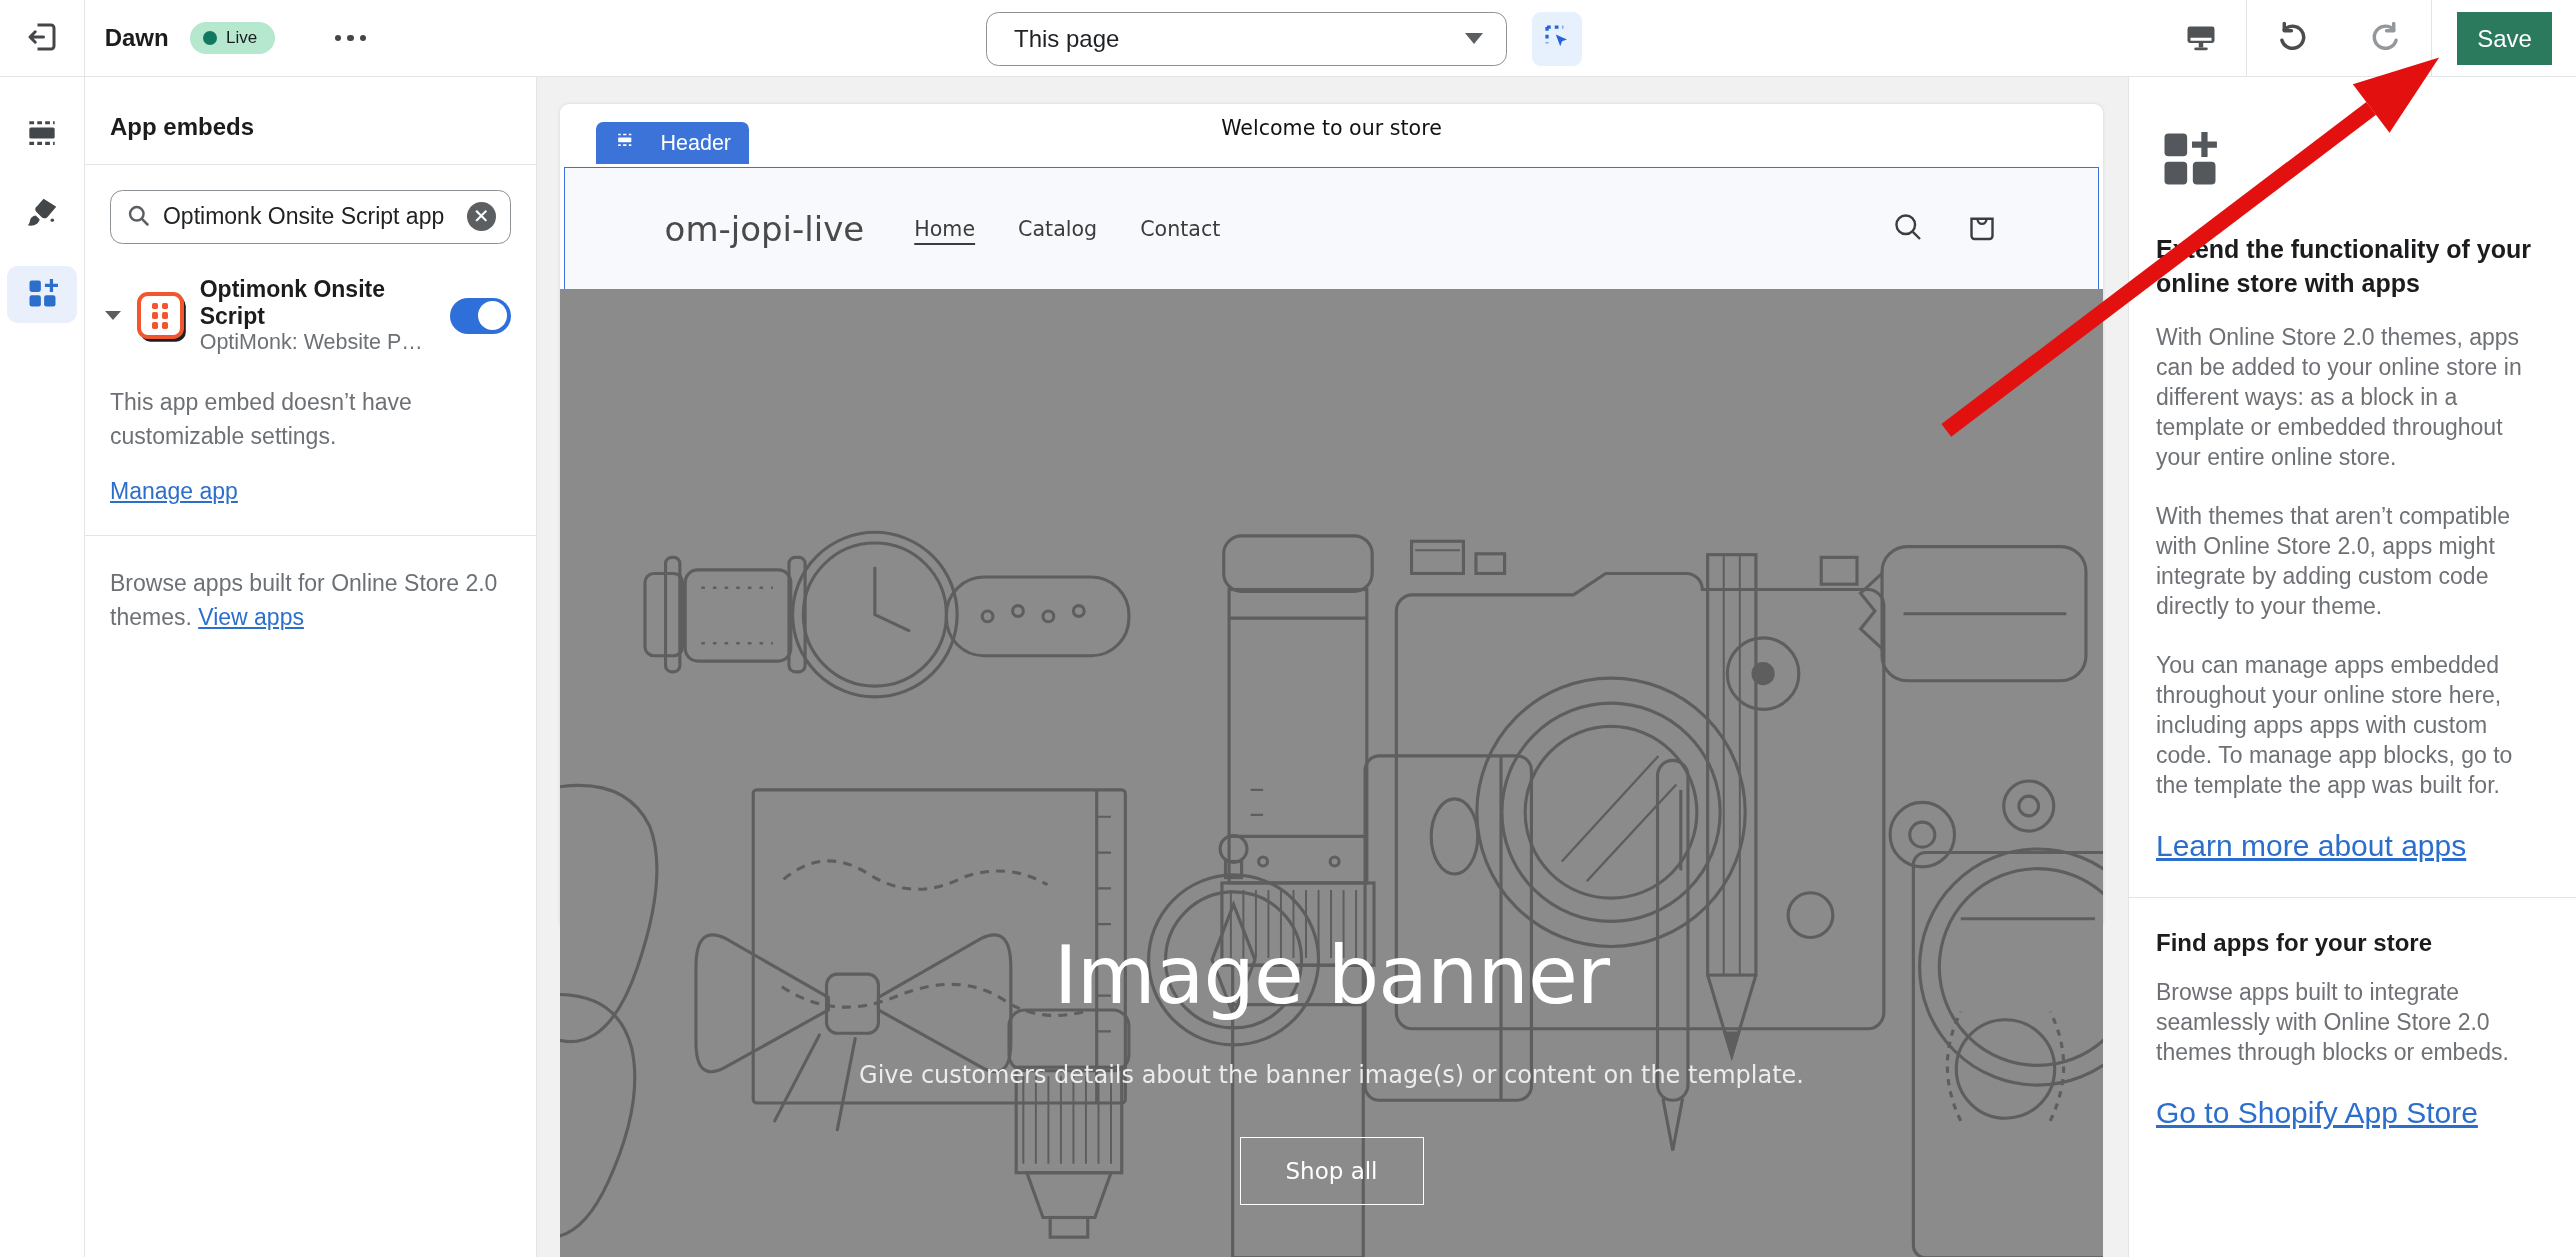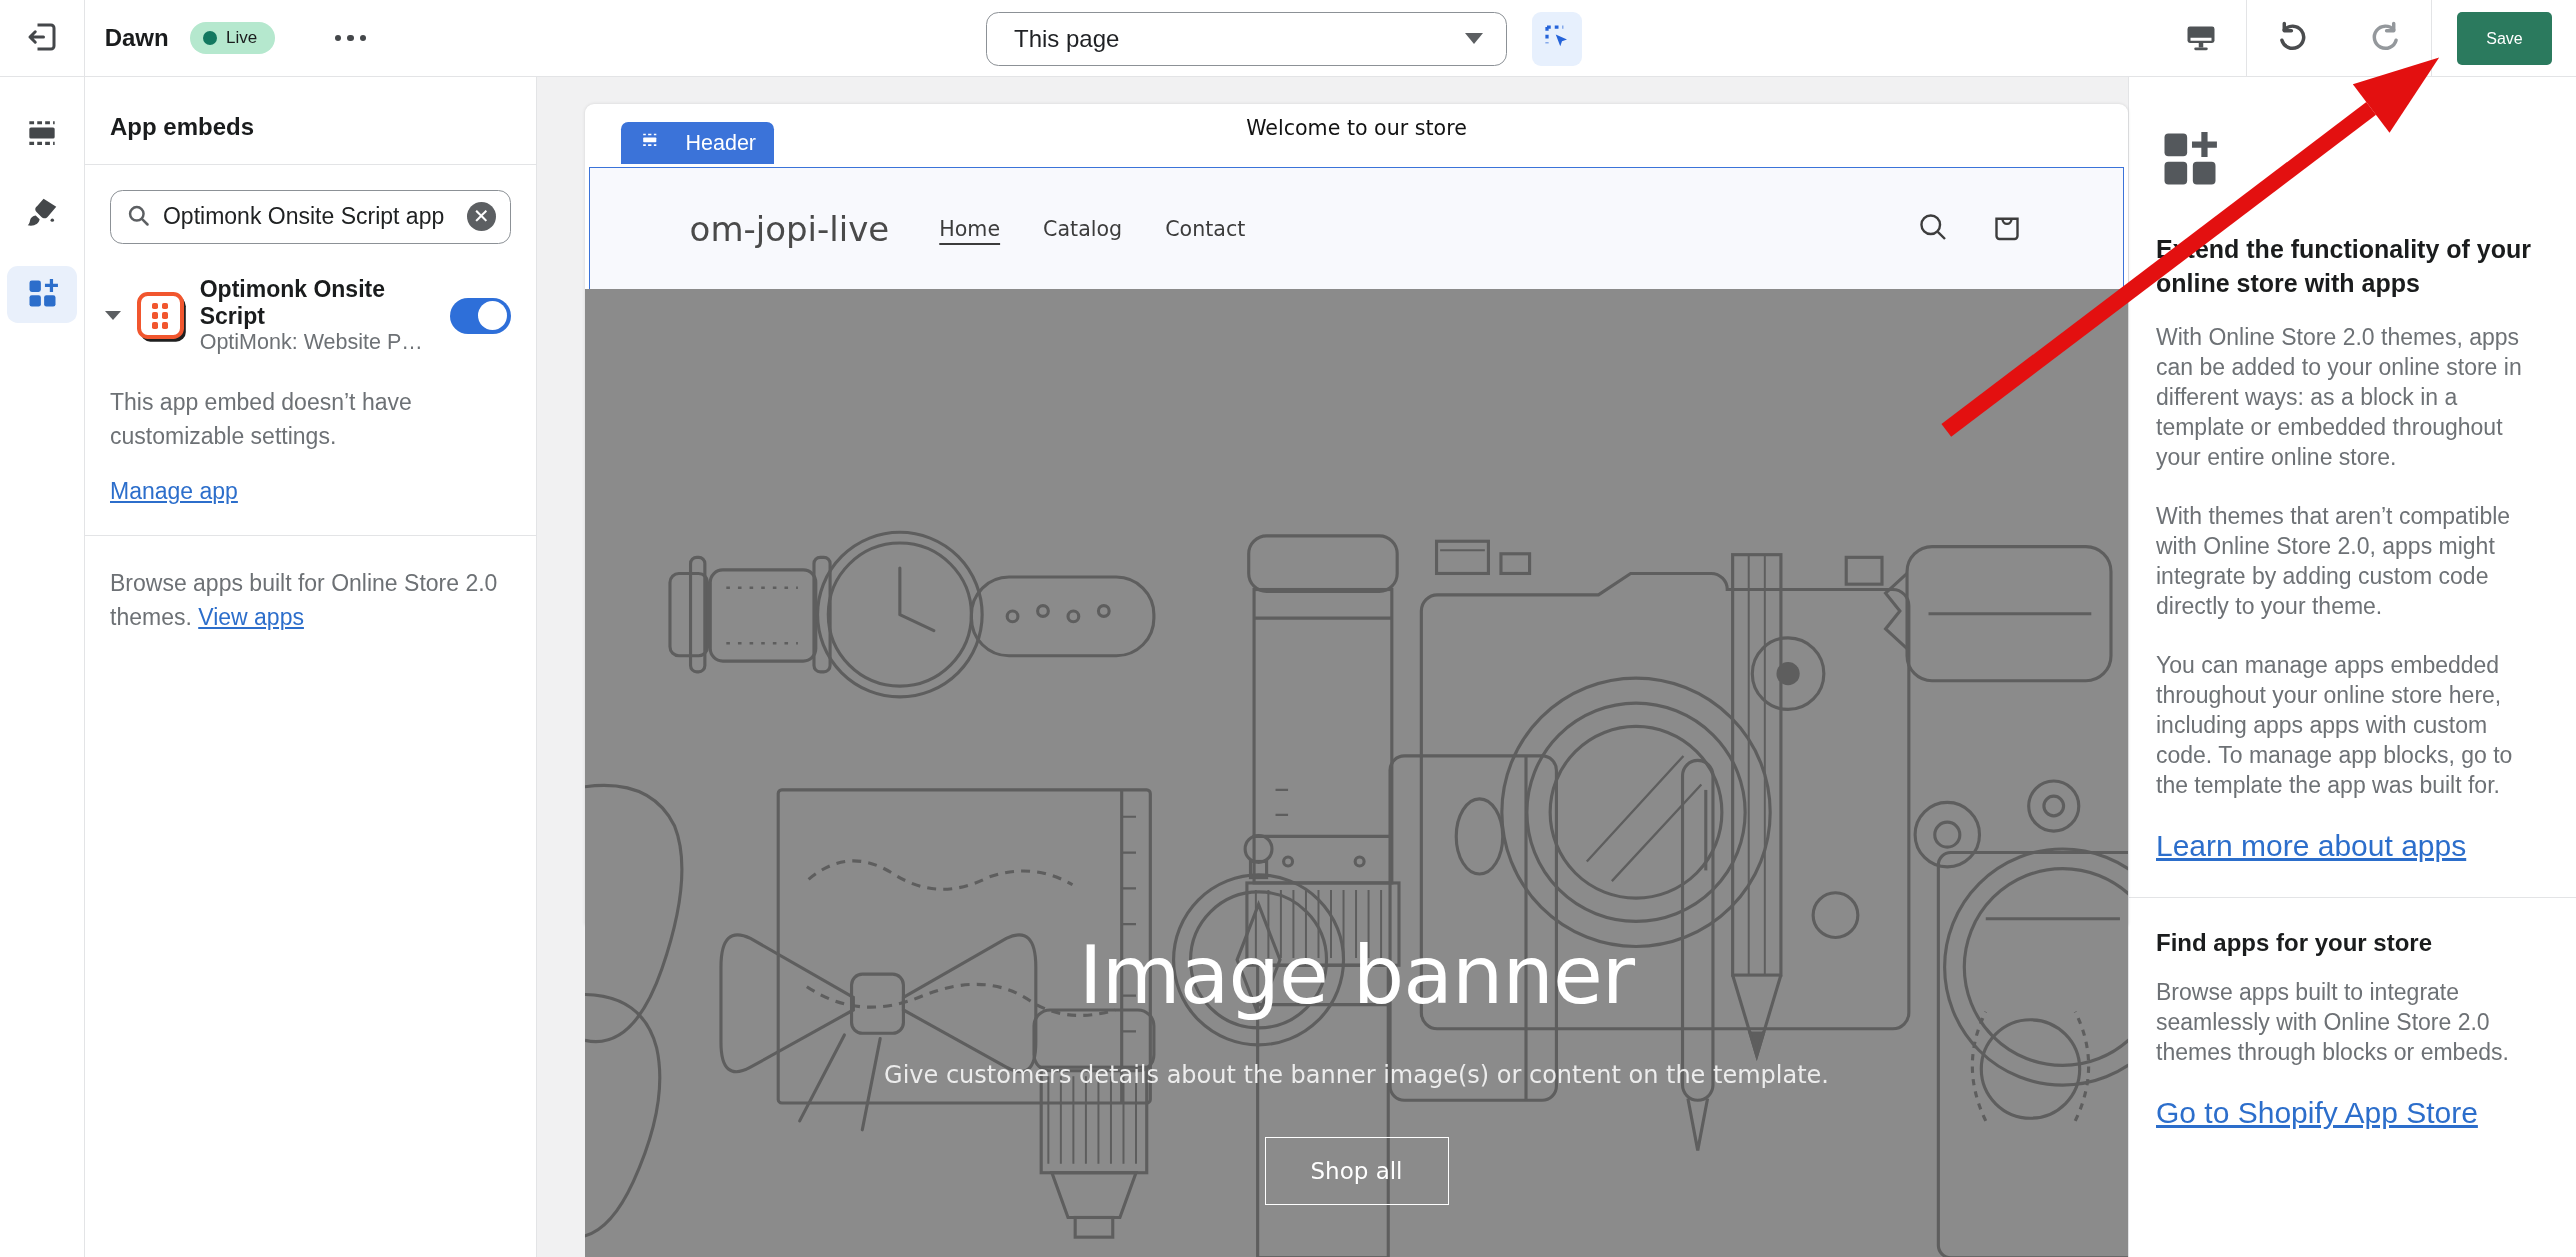--- a/index.html
+++ b/index.html
@@ -25,21 +25,21 @@
     font-size:24px; color:#1f2124; background:#fff; cursor:pointer; }
   .select-caret { width:0; height:0; border-left:9px solid transparent; border-right:9px solid transparent;
     border-top:11.6px solid #5c5f62; }
   .inspect-btn { width:50px; height:54px; background:#e7f0fd; border-radius:9px;
     display:flex; align-items:center; justify-content:center; cursor:pointer; }
 
   .right-group { position:absolute; right:0; top:0; height:77px; display:flex; align-items:center; }
   .tb-icon-btn { padding:0 27px; height:100%; display:flex; align-items:center; cursor:pointer; }
   .tb-divider { width:0.9px; height:77px; background:#e3e4e6; }
   .save-btn { width:95px; height:53px; margin:0 24px 0 25px; background:#2b7a5e; color:#fff;
-    border:none; border-radius:5px; font-size:16px; font-family:inherit; cursor:pointer; }
+    border:none; border-radius:0; font-size:24px; font-family:inherit; cursor:pointer; }
 
   
   .workspace { display:flex; height:1181px; }
 
   .rail { width:85px; border-right:0.9px solid #e3e4e6; background:#fff; padding-top:29px;
     display:flex; flex-direction:column; align-items:center; gap:23px; }
   .rail-btn { width:70px; height:57px; border-radius:10.7px; display:flex; align-items:center;
     justify-content:center; cursor:pointer; }
   .rail-btn.active { background:#e9f0fb; }
 
@@ -70,21 +70,21 @@
     background:#fff; }
   .panel-note { padding:23px 25px 0; font-size:23px; line-height:34px; color:#6d7175; }
   .panel-link { display:inline-block; margin:25px 25px 30px; font-size:23px; color:#2c6ecb;
     text-decoration:underline; cursor:pointer; }
   .browse-wrap { padding:30px 25px; font-size:23px; line-height:34px; color:#6d7175; }
   .inline-link { color:#2c6ecb; text-decoration:underline; cursor:pointer; }
 
   
   .preview-zone { flex:1; background:#f1f1f2; position:relative; }
   .canvas { position:absolute; left:23px; top:27px; width:1543px; height:820px; background:#fff;
-    border-radius:9px 9px 0 0; box-shadow:0 0.9px 3.6px rgba(0,0,0,.12);margin-left:25px; }
+    border-radius:9px 9px 0 0; box-shadow:0 0.9px 3.6px rgba(0,0,0,.12); }
   .announce { height:47px; display:flex; align-items:center; justify-content:center;
     font-family:"DejaVu Sans", sans-serif; font-size:20.6px; color:#121212; }
   .section-badge { position:absolute; left:36px; top:18px; height:42px; background:#3b73d9;
     border-radius:7.2px 7.2px 0 0; color:#fff; display:flex; align-items:center; gap:25px;
     padding:0 18px; font-size:21.5px; cursor:pointer; z-index:3; }
   .store-header { position:absolute; left:3.6px; right:3.6px; top:63px; height:123px; background:#f8f9fd;
     border:1.8px solid #3b73d9; display:flex; align-items:center; cursor:pointer; }
   .store-logo { font-family:"DejaVu Sans", sans-serif; font-size:34px; color:#4a4a4a;
     margin-left:100px; letter-spacing:0; }
   .store-nav { display:flex; gap:43px; margin-left:50px; font-family:"DejaVu Sans", sans-serif;

